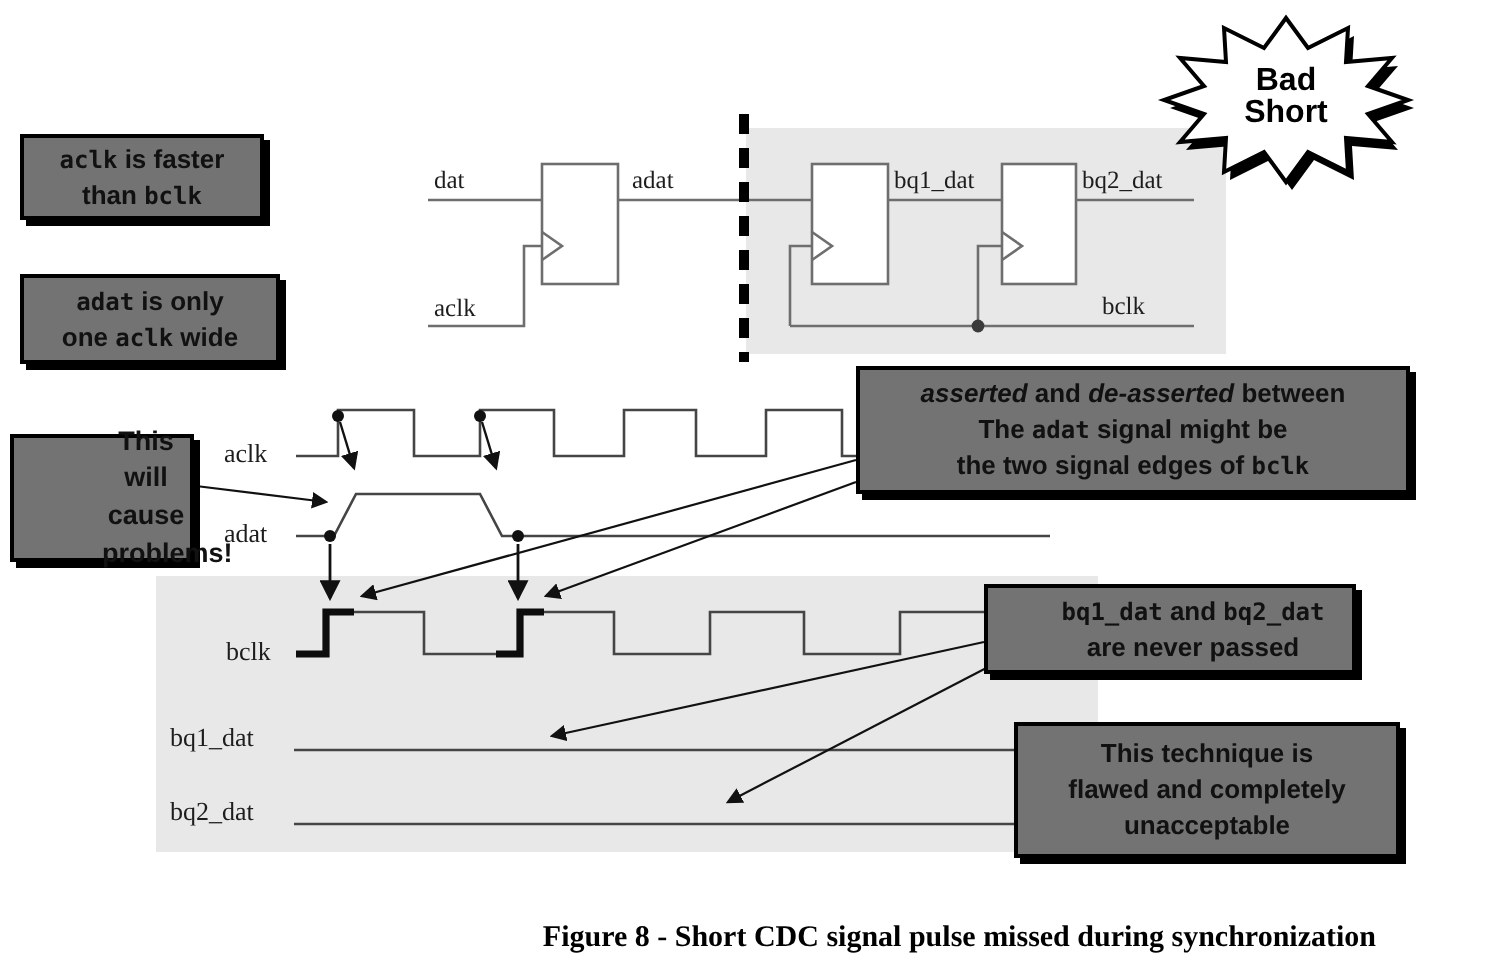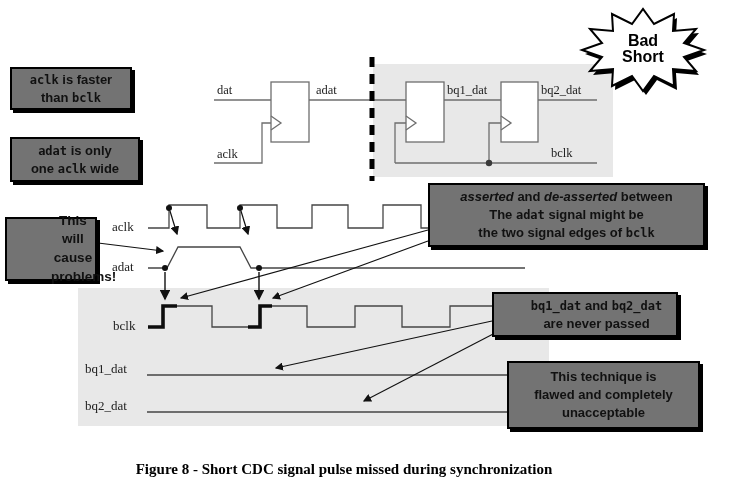--- a/index.html
+++ b/index.html
@@ -5,21 +5,21 @@
   html,body{margin:0;padding:0;background:#fff;}
   .stage{position:relative;width:743px;height:487px;background:#fff;overflow:hidden;
          font-family:"Liberation Sans",sans-serif;}
   .stage svg{position:absolute;left:0;top:0;}
   .box{position:absolute;box-sizing:border-box;background:#737373;border:2px solid #000;
        box-shadow:3px 3px 0 #000;display:flex;flex-direction:column;justify-content:center;
        text-align:center;font-weight:bold;color:#111;font-size:13px;line-height:1.38;
        font-family:"Liberation Sans",sans-serif;}
   .mono{font-family:"DejaVu Sans Mono",monospace;font-size:12px;font-weight:bold;}
   .it{font-style:italic;}
-  .caption{position:absolute;left:0;top:461px;width:688px;text-align:center;
+  .caption{position:absolute;left:0;top:461px;width:688px;text-align:right;
            font-family:"Liberation Serif",serif;font-weight:bold;font-size:15px;color:#000;}
   .star-text{position:absolute;left:583px;top:33px;width:120px;text-align:center;
              font-weight:bold;font-size:16px;line-height:16px;color:#000;}
   text.siglabel{font-family:"Liberation Serif",serif;font-size:13px;fill:#1d1d1d;}
   text.circlabel{font-family:"Liberation Serif",serif;font-size:12.5px;fill:#1d1d1d;}
 </style>
 </head>
 <body>
 
 <div class="stage">

